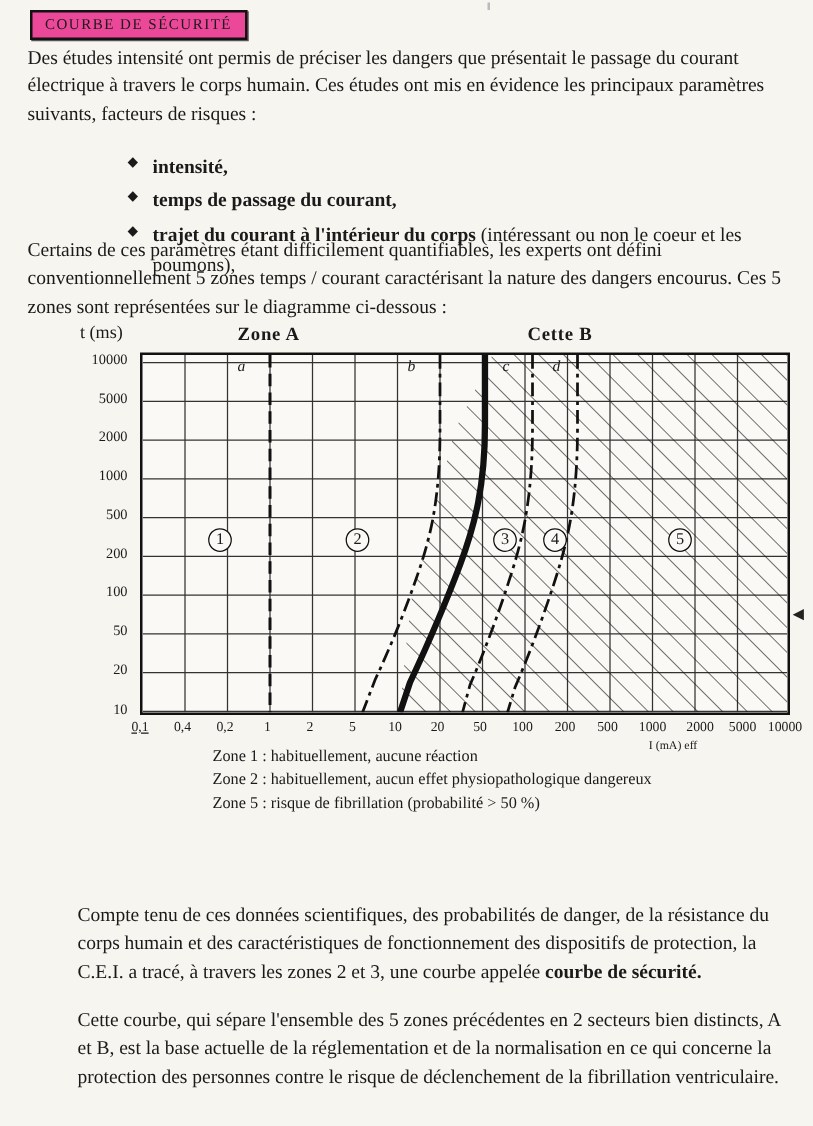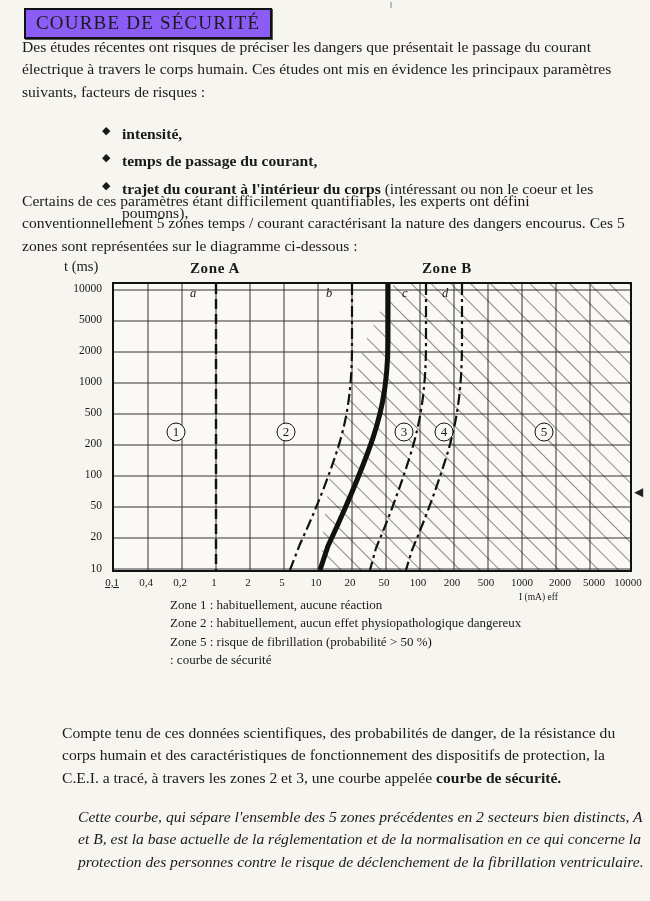--- a/index.html
+++ b/index.html
@@ -23,24 +23,24 @@
     box-sizing: border-box;
   }
   
   .title-box {
     position: absolute;
     left: 24px;
     top: 8px;
     border: 2px solid #111;
     padding: 2px 10px 3px 10px;
     font-family: "Liberation Serif", serif;
-    font-size: 19px;
+    font-size: 12px;
     letter-spacing: 1.2px;
     font-weight: 400;
-    background: #8b5cf6;
+    background: #ec4899;
     box-shadow: 1px 1px 0 #555;
   }
   
   .para {
     position: absolute;
     font-size: 15.6px;
     line-height: 1.44;
     text-align: left;
   }
   .p-intro {
@@ -162,24 +162,23 @@
     line-height: 1.42;
   }
   .legend div { white-space: nowrap; }
   
   .p-bottom1 {
     left: 62px;
     top: 722px;
     width: 570px;
   }
   .p-bottom2 {
-    left: 78px;
+    left: 62px;
     top: 806px;
     width: 570px;
-    font-style: italic;
   }
   .bold { font-weight: bold; }
   .right-mark {
     position: absolute;
     right: 4px;
     top: 484px;
     font-size: 15px;
     color: #222;
   }
   .top-speck {
@@ -193,21 +192,21 @@
 </style>
 </head>
 <body>
 
 <div class="page">
 
   <div class="top-speck"></div>
 
   <div class="title-box">COURBE DE SÉCURITÉ</div>
 
-  <div class="para p-intro">Des études récentes ont risques de préciser les dangers que présentait le passage du courant électrique à travers le corps humain. Ces études ont     mis en évidence les principaux paramètres suivants, facteurs de risques :</div>
+  <div class="para p-intro">Des études intensité ont permis de préciser les dangers que présentait le passage du courant électrique à travers le corps humain. Ces études ont     mis en évidence les principaux paramètres suivants, facteurs de risques :</div>
 
   <ul class="bullets">
     <li>
       <span class="dia">◆</span>
       <span class="b-strong">intensité,</span><span></span>
     </li>
     <li>
       <span class="dia">◆</span>
       <span class="b-strong">temps de passage du courant,</span><span></span>
     </li>
@@ -216,21 +215,21 @@
       <span class="b-strong">trajet du courant à l'intérieur du corps</span><span> (intéressant ou non le coeur et les poumons),</span>
     </li>
   </ul>
 
   <div class="para p-after-bullets">Certains de ces paramètres étant difficilement quantifiables, les experts ont défini conventionnellement 5 zones temps / courant caractérisant la nature des dangers encourus. Ces 5 zones sont représentées sur le diagramme ci-dessous :</div>
 
   <div class="chart-wrap">
 
     <div class="chart-title-t">t (ms)</div>
     <div class="zone-a-label">Zone A</div>
-    <div class="zone-b-label">Zone B</div>
+    <div class="zone-b-label">Cette B</div>
 
     <div class="ytick" style="left:24px; top:30px;">10000</div>
     <div class="ytick" style="left:24px; top:61px;">5000</div>
     <div class="ytick" style="left:24px; top:92px;">2000</div>
     <div class="ytick" style="left:24px; top:123px;">1000</div>
     <div class="ytick" style="left:24px; top:154px;">500</div>
     <div class="ytick" style="left:24px; top:185px;">200</div>
     <div class="ytick" style="left:24px; top:216px;">100</div>
     <div class="ytick" style="left:24px; top:247px;">50</div>
     <div class="ytick" style="left:24px; top:278px;">20</div>
@@ -320,21 +319,20 @@
     <div class="xtick" style="left:538px;">2000</div>
     <div class="xtick" style="left:572px;">5000</div>
     <div class="xtick" style="left:606px;">10000</div>
 
     <div class="axis-x-label">I (mA) eff</div>
 
     <div class="legend">
       <div>Zone 1 : habituellement, aucune réaction</div>
       <div>Zone 2 : habituellement, aucun effet physiopathologique dangereux</div>
       <div>Zone 5 : risque de fibrillation (probabilité &gt; 50 %)</div>
-      <div>           : courbe de sécurité</div>
     </div>
   </div>
 
   <div class="right-mark">◄</div>
 
   <div class="para p-bottom1"><span>Compte tenu de ces données scientifiques, des probabilités de danger, de la résistance du corps humain et des caractéristiques de fonctionnement des dispositifs de protection, la C.E.I. a tracé, à travers les zones 2 et 3, une courbe appelée </span><span class="bold">courbe de sécurité.</span></div>
 
   <div class="para p-bottom2">Cette courbe, qui sépare l'ensemble des 5 zones précédentes en 2 secteurs bien distincts, A et B, est la base actuelle de la réglementation et de la normalisation en ce qui concerne la protection des personnes contre le risque de déclenchement de la fibrillation ventriculaire.</div>
 
 </div>

